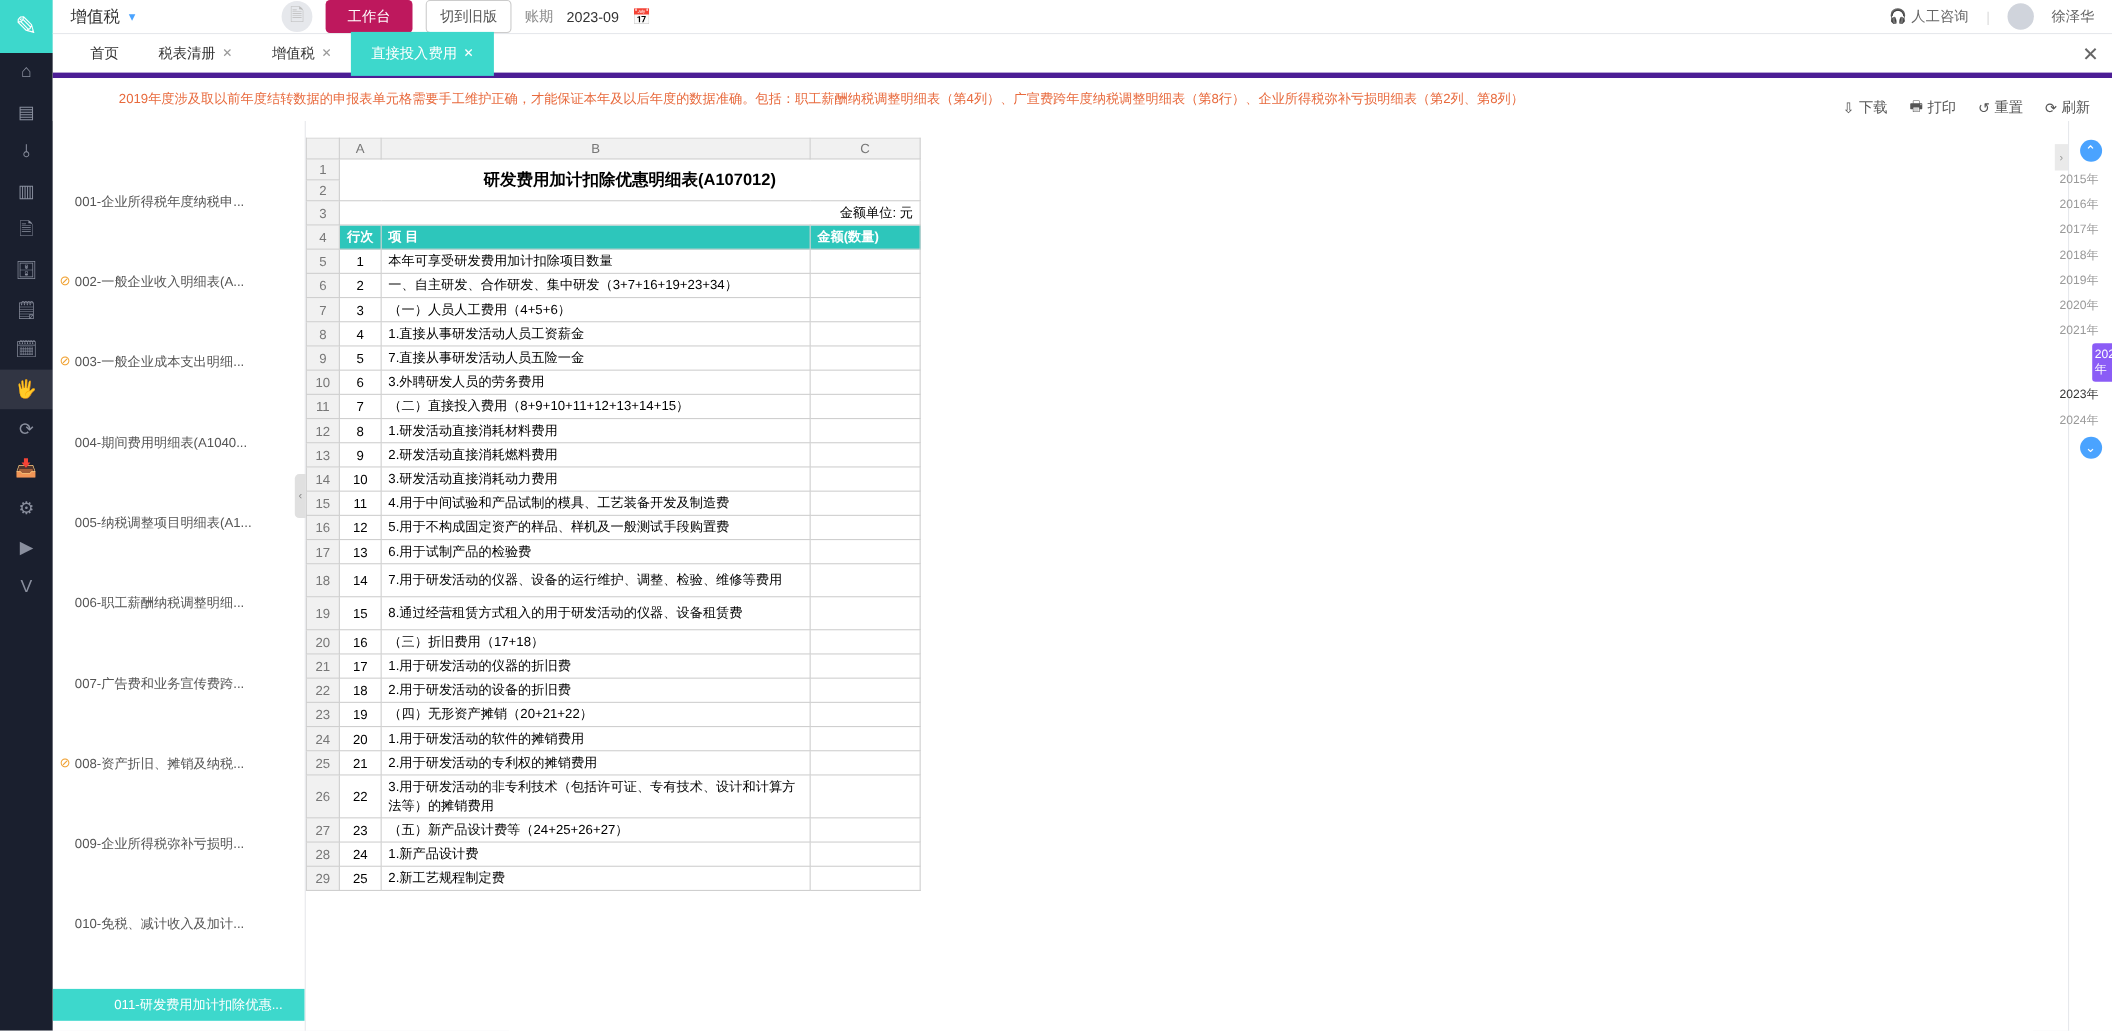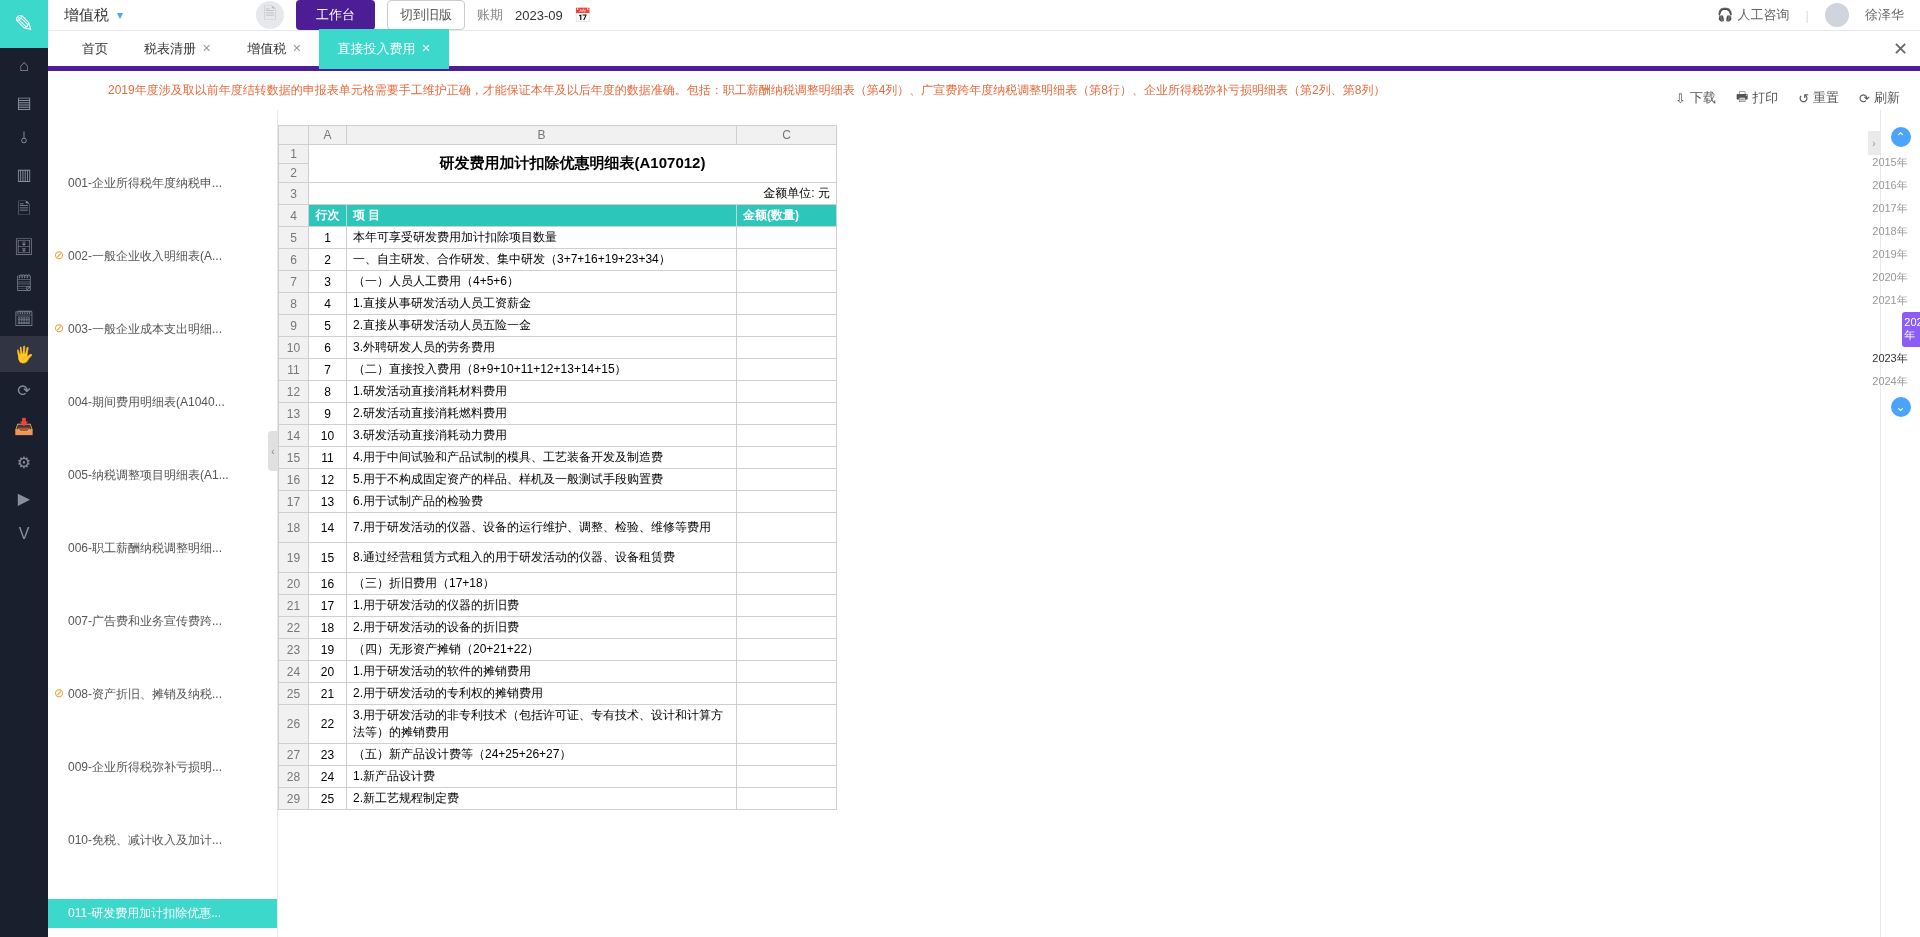--- a/index.html
+++ b/index.html
@@ -6,21 +6,21 @@
 body { background: #f5f7fa; overflow: hidden; }
 .app { display: flex; height: 937px; width: 1920px; }
 .sidebar { width: 48px; background: linear-gradient(180deg, #3dd8cc 0%, #3dd8cc 48px, #1a1f2e 48px); display: flex; flex-direction: column; align-items: center; }
 .logo { width: 48px; height: 48px; display: flex; align-items: center; justify-content: center; color: #fff; font-size: 24px; }
 .nav-icon { width: 48px; height: 36px; display: flex; align-items: center; justify-content: center; color: #8a8f9e; font-size: 16px; cursor: pointer; }
 .nav-icon.active { color: #fff; background: rgba(255,255,255,0.1); }
 .main { flex: 1; display: flex; flex-direction: column; background: #fff; }
 .topbar { height: 48px; display: flex; align-items: center; padding: 0 16px; border-bottom: 1px solid #e6e8ec; gap: 12px; }
 .tax-select { font-size: 15px; color: #333; min-width: 180px; display: flex; align-items: center; gap: 8px; }
 .chevron-down { color: #4aa3ff; font-size: 12px; cursor: pointer; }
-.btn-primary { background: #4c1d95; color: #fff; border: none; padding: 6px 20px; border-radius: 4px; font-size: 13px; cursor: pointer; }
+.btn-primary { background: #be185d; color: #fff; border: none; padding: 6px 20px; border-radius: 4px; font-size: 13px; cursor: pointer; }
 .btn-outline { background: #fff; color: #555; border: 1px solid #ccc; padding: 5px 12px; border-radius: 4px; font-size: 13px; cursor: pointer; }
 .period-label { color: #888; font-size: 13px; }
 .period-val { color: #333; font-size: 13px; }
 .cal-icon { color: #3dd8cc; font-size: 14px; }
 .spacer { flex: 1; }
 .header-right { display: flex; align-items: center; gap: 16px; font-size: 13px; color: #666; }
 .avatar { width: 24px; height: 24px; border-radius: 50%; background: #d0d4dc; display: inline-block; }
 .tabs { height: 40px; display: flex; align-items: center; padding: 0 16px; border-bottom: 5px solid #4c1d95; gap: 4px; position: relative; }
 .tab { padding: 0 18px; height: 40px; display: flex; align-items: center; font-size: 13px; color: #333; cursor: pointer; gap: 6px; }
 .tab.active { background: #3dd8cc; color: #fff; }
@@ -28,21 +28,21 @@
 .tab.active .tab-close { color: #fff; }
 .tabs-close-all { position: absolute; right: 12px; font-size: 18px; color: #666; cursor: pointer; }
 .content { flex: 1; display: flex; position: relative; }
 .left-panel { width: 230px; border-right: 1px solid #e6e8ec; overflow-y: auto; }
 .warning { padding: 10px 16px 10px 60px; font-size: 12px; color: #e86a3d; line-height: 1.6; position: absolute; left: 0; top: 0; right: 0; z-index: 2; background: #fff; }
 .toolbar { position: absolute; right: 20px; top: 16px; display: flex; gap: 20px; font-size: 13px; color: #555; z-index: 3; }
 .tool-item { display: flex; align-items: center; gap: 4px; cursor: pointer; }
 .form-list { padding-top: 54px; }
 .form-item { padding: 6px 20px 6px 20px; font-size: 12px; color: #555; cursor: pointer; white-space: nowrap; overflow: hidden; text-overflow: ellipsis; position: relative; margin-top: 44px; }
 .form-item.has-warn::before { content: "⊘"; color: #f0a030; position: absolute; left: 6px; }
-.form-item.active { background: #3dd8cc; color: #fff; }
+.form-item.active { background: #3dd8cc; color: #fff; text-align: right; }
 .sheet-area { flex: 1; display: flex; flex-direction: column; padding-top: 54px; position: relative; }
 .sheet-scroll { flex: 1; overflow: auto; }
 .sheet-table { border-collapse: collapse; font-size: 12px; }
 .sheet-table td, .sheet-table th { border: 1px solid #cfcfcf; padding: 2px 6px; height: 19px; text-align: left; background: #fff; }
 .col-rownum { width: 30px; background: #f1f1f1 !important; text-align: center !important; color: #777; }
 .col-header { background: #f1f1f1 !important; text-align: center !important; color: #777; font-weight: normal; }
 .col-a { width: 38px; text-align: center !important; }
 .col-b { width: 390px; }
 .col-c { width: 100px; }
 .title-row td.merged { text-align: center !important; font-size: 15px; font-weight: bold; height: 38px; margin-top: 26px; }
@@ -202,21 +202,21 @@
                 </tr>
                 <tr>
                   <td class="col-rownum">8</td>
                   <td class="col-a">4</td>
                   <td class="col-b">1.直接从事研发活动人员工资薪金</td>
                   <td class="col-c"></td>
                 </tr>
                 <tr>
                   <td class="col-rownum">9</td>
                   <td class="col-a">5</td>
-                  <td class="col-b">2.直接从事研发活动人员五险一金</td>
+                  <td class="col-b">7.直接从事研发活动人员五险一金</td>
                   <td class="col-c"></td>
                 </tr>
                 <tr>
                   <td class="col-rownum">10</td>
                   <td class="col-a">6</td>
                   <td class="col-b">3.外聘研发人员的劳务费用</td>
                   <td class="col-c"></td>
                 </tr>
                 <tr>
                   <td class="col-rownum">11</td>

